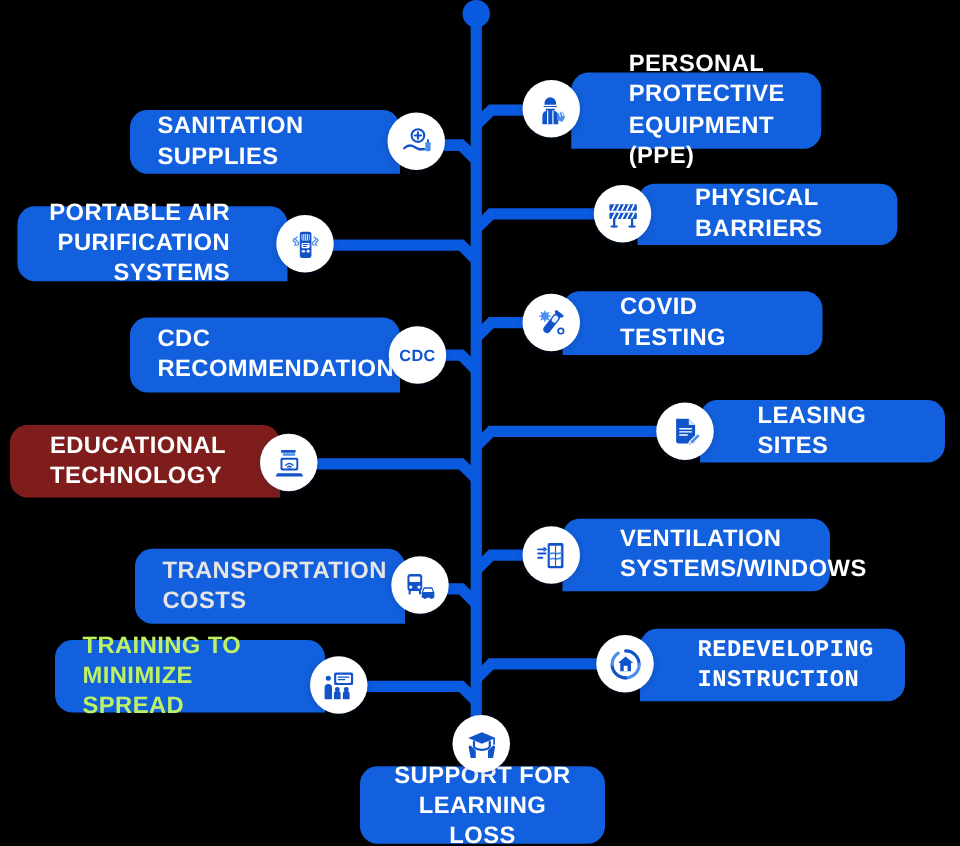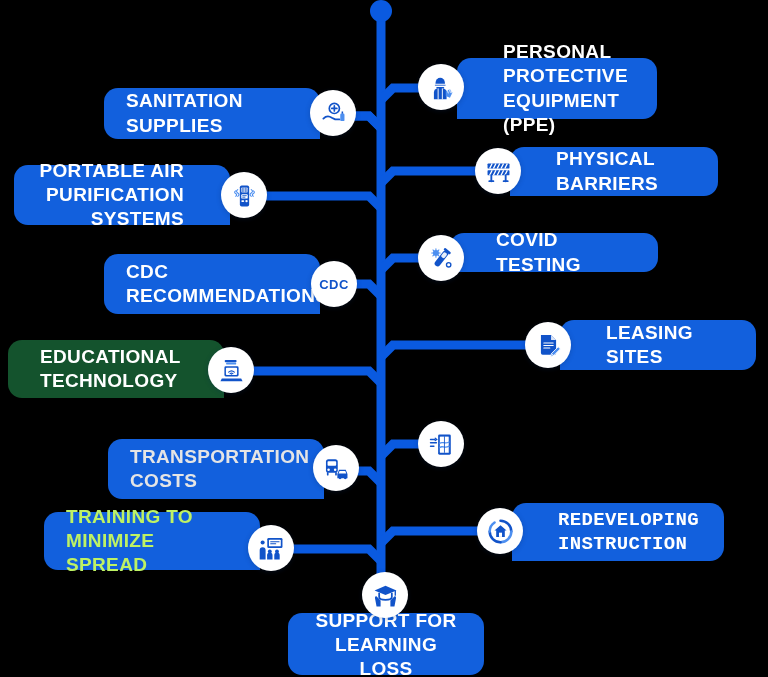--- a/index.html
+++ b/index.html
@@ -116,38 +116,42 @@
 
   <div class="card right" style="left: 510px; top: 147px; width: 208px; height: 49px; background: rgb(18, 96, 221); color: rgb(255, 255, 255);">
     <span class="txt">PHYSICAL BARRIERS</span>
   </div>
 
   <div class="card left" style="left: 104px; top: 254px; width: 216px; height: 60px; background: rgb(18, 96, 221); color: rgb(255, 255, 255);">
     <span class="txt">CDC
 RECOMMENDATIONS</span>
   </div>
 
-  <div class="card right" style="left: 450px; top: 233px; width: 208px; height: 39px; background: rgb(18, 96, 221); color: rgb(255, 255, 255);">
+  <div class="card right" style="left: 450px; top: 233px; width: 208px; height: 51px; background: rgb(18, 96, 221); color: rgb(255, 255, 255);">
     <span class="txt">COVID TESTING</span>
   </div>
 
-  <div class="card left" style="left: 8px; top: 340px; width: 216px; height: 58px; background: #14532d; color: rgb(255, 255, 255); padding-left: 32px;">
+  <div class="card left" style="left: 8px; top: 340px; width: 216px; height: 58px; background: #7f1d1d; color: rgb(255, 255, 255); padding-left: 32px;">
     <span class="txt">EDUCATIONAL
 TECHNOLOGY</span>
   </div>
 
   <div class="card right" style="left: 560px; top: 320px; width: 196px; height: 50px; background: rgb(18, 96, 221); color: rgb(255, 255, 255);">
     <span class="txt">LEASING SITES</span>
   </div>
 
   <div class="card left" style="left: 108px; top: 439px; width: 216px; height: 60px; background: rgb(18, 96, 221); color: #e5e5e5;">
     <span class="txt">TRANSPORTATION
 COSTS</span>
   </div>
 
+  <div class="card right" style="left: 450px; top: 415px; width: 214px; height: 58px; background: rgb(18, 96, 221); color: rgb(255, 255, 255);">
+    <span class="txt">VENTILATION
+SYSTEMS/WINDOWS</span>
+  </div>
 
   <div class="card left" style="left: 44px; top: 512px; width: 216px; height: 58px; background: rgb(18, 96, 221); color: #bef264;">
     <span class="txt">TRAINING TO MINIMIZE
 SPREAD</span>
   </div>
 
   <div class="card right" style="left: 512px; top: 503px; width: 212px; height: 58px; background: rgb(18, 96, 221); color: rgb(255, 255, 255); font-family: Liberation Mono, monospace;">
     <span class="txt">REDEVELOPING
 INSTRUCTION</span>
   </div>

